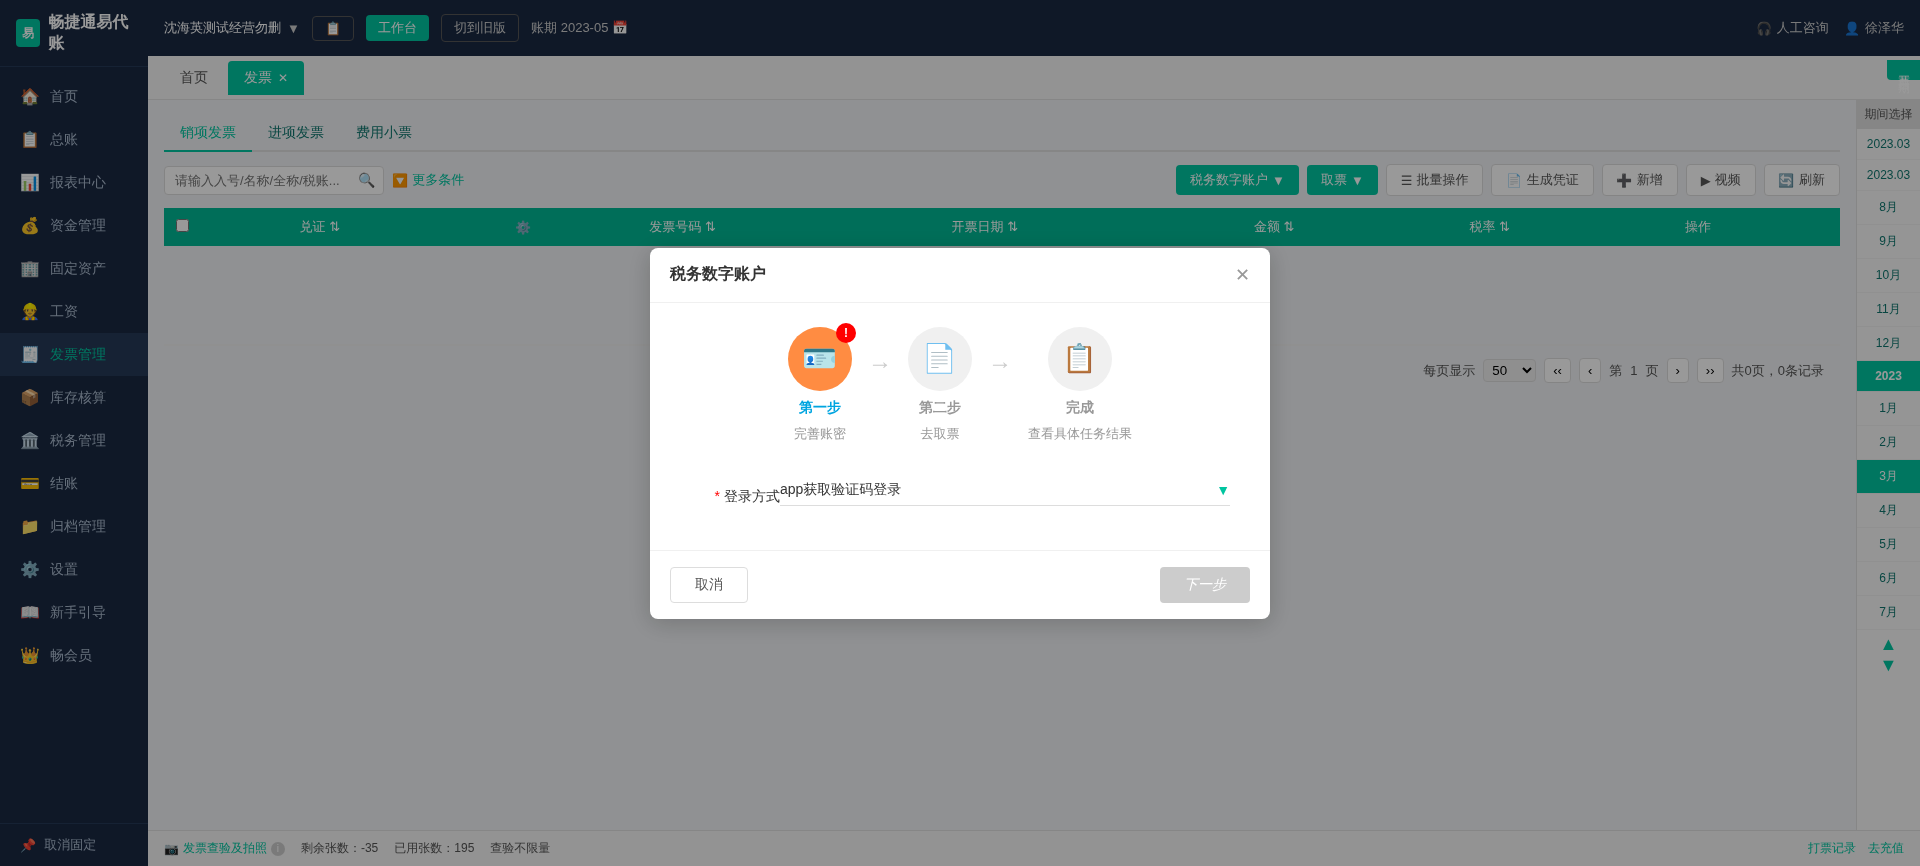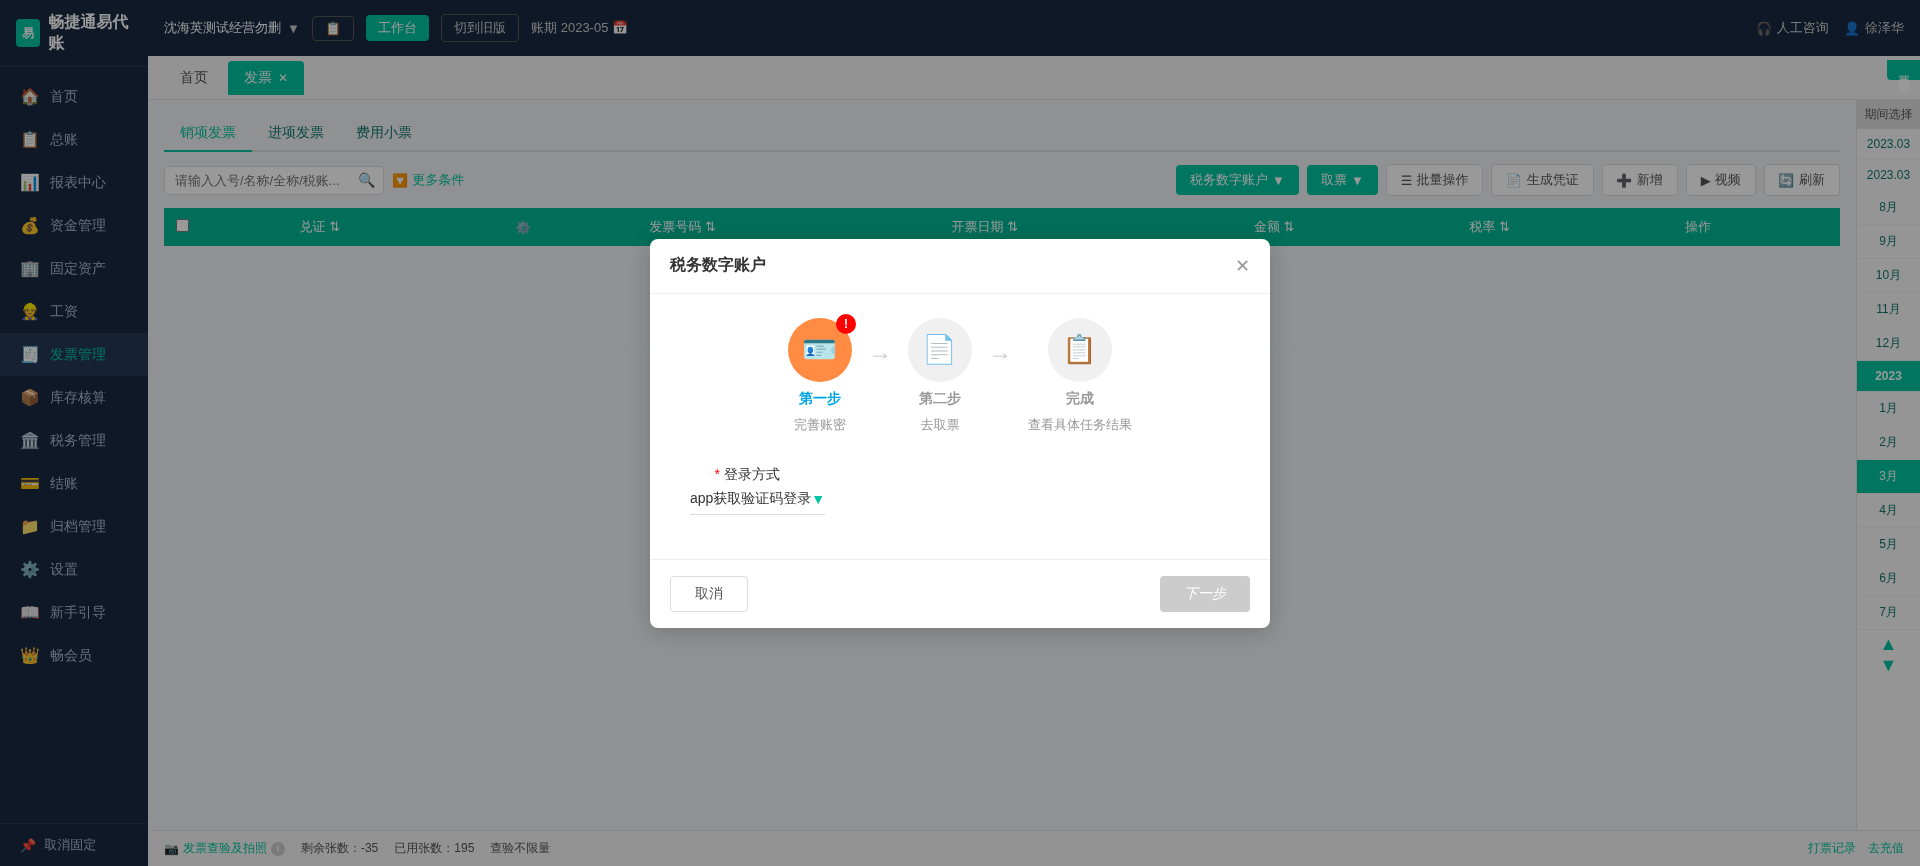--- a/index.html
+++ b/index.html
@@ -385,23 +385,22 @@
       font-size: 24px;
       color: #ccc;
       margin-top: 20px;
       margin-left: 16px;
       margin-right: 16px;
     }
 
     
     .form-row {
       display: flex;
-      align-items: flex-start;
+      align-items: flex-end;
       margin-bottom: 20px;
-      flex-direction: column;
     }
     .form-label {
       width: 90px;
       text-align: right;
       font-size: 14px;
       color: #333;
       flex-shrink: 0;
     }
     .form-label.required::before {
       content: '*';
@@ -629,20 +628,35 @@
             <th>操作</th>
           </tr>
         </thead>
         <tbody>
           <tr>
             <td colspan="8" style="text-align:center; padding:40px; color:#999;">暂无数据</td>
           </tr>
         </tbody>
       </table>
 
+      <div class="pagination">
+        <span>每页显示</span>
+        <select style="border:1px solid #ddd; border-radius:4px; padding:2px 4px;">
+          <option>50</option>
+          <option>100</option>
+        </select>
+        <button class="page-btn">‹‹</button>
+        <button class="page-btn">‹</button>
+        <span>第</span>
+        <span>1</span>
+        <span>页</span>
+        <button class="page-btn">›</button>
+        <button class="page-btn">››</button>
+        <span>共0页，0条记录</span>
+      </div>
     </div>
 
     <div class="period-panel">
       <div class="period-header">期间选择</div>
       <div class="period-item">2023.03</div>
       <div class="period-item">2023.03</div>
       <div class="period-item">8月</div>
       <div class="period-item">9月</div>
       <div class="period-item">10月</div>
       <div class="period-item">11月</div>

